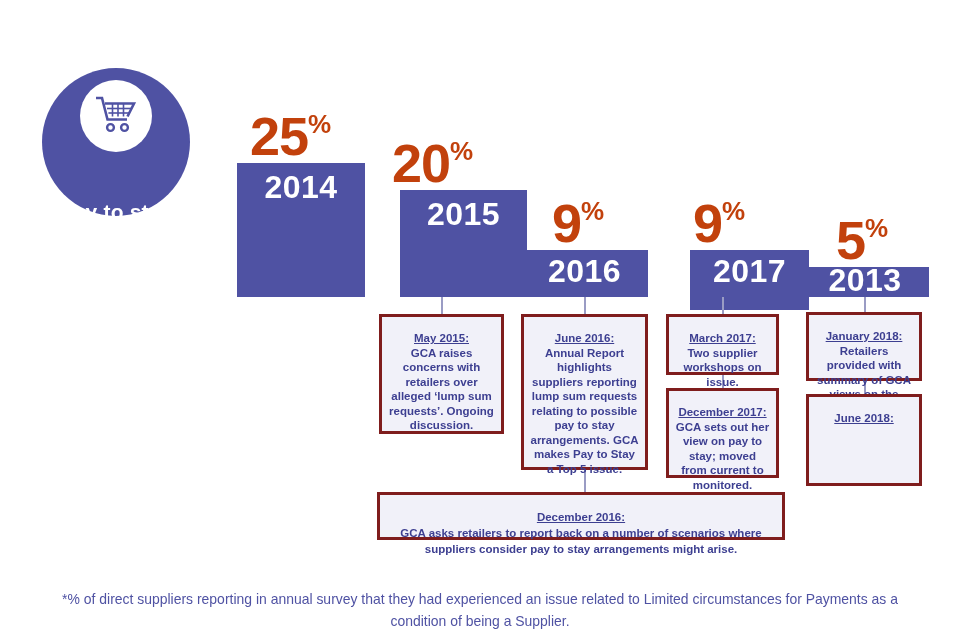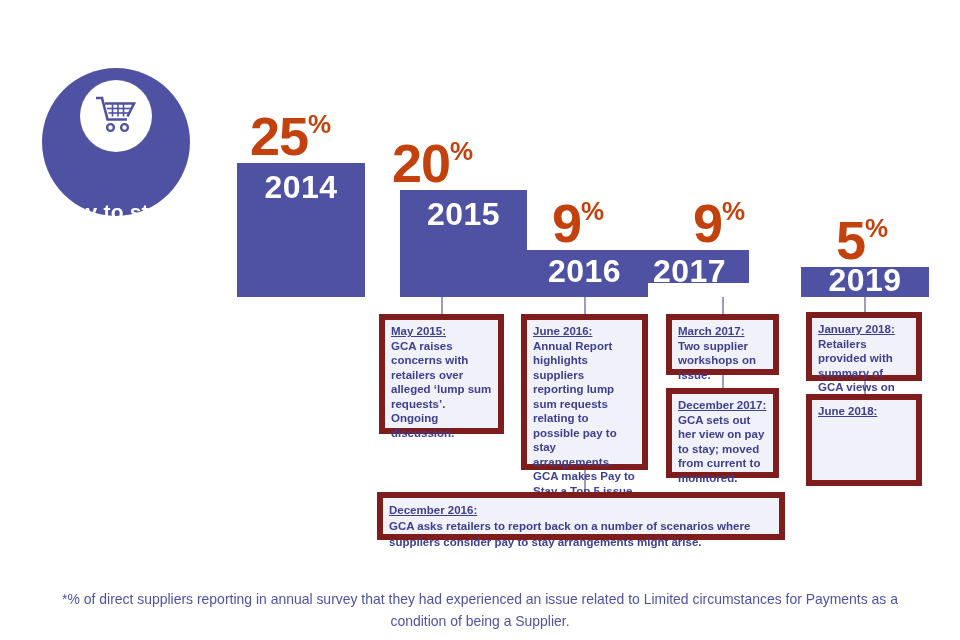--- a/index.html
+++ b/index.html
@@ -85,26 +85,27 @@
     position: absolute;
     width: 2px;
     background: #9a9cc4;
   }
 
   
   .note {
     position: absolute;
     box-sizing: border-box;
     background: #f1f1f9;
-    border: 6px solid #7f1d1d;
+    border: 3px solid #7f1d1d;
     color: #3d3f91;
     font-size: 11.5px;
     font-weight: bold;
     line-height: 14.5px;
-    padding: 4px 6px;
+    text-align: center;
+    padding: 14px 6px;
   }
   .note .hdr {
     text-decoration: underline;
     display: block;
   }
 
   
   .footnote {
     position: absolute;
     left: 30px;
@@ -161,29 +162,29 @@
   <div class="bar-pct" style="left:552px; top:192px;">
     <span class="num">9</span><span class="sym">%</span>
   </div>
   <div class="bar" style="left:521px; top:250px; width:127px; height:47px;">
     <div class="bar-year" style="top:3px;">2016</div>
   </div>
 
   <div class="bar-pct" style="left:693px; top:192px;">
     <span class="num">9</span><span class="sym">%</span>
   </div>
-  <div class="bar" style="left:630px; top:250px; width:119px; height:33px;">
+  <div class="bar" style="left:690px; top:250px; width:119px; height:60px;">
     <div class="bar-year" style="top:3px;">2017</div>
   </div>
 
   <div class="bar-pct" style="left:836px; top:209px;">
     <span class="num">5</span><span class="sym">%</span>
   </div>
   <div class="bar" style="left:801px; top:267px; width:128px; height:30px;">
-    <div class="bar-year" style="top:-5px;">2019</div>
+    <div class="bar-year" style="top:-5px;">2013</div>
   </div>
 
   <div class="vline" style="left:441px; top:297px; height:17px;"></div>
   <div class="vline" style="left:584px; top:297px; height:17px;"></div>
   <div class="vline" style="left:722px; top:297px; height:17px;"></div>
   <div class="vline" style="left:864px; top:297px; height:15px;"></div>
   <div class="vline" style="left:722px; top:375px; height:13px;"></div>
   <div class="vline" style="left:864px; top:381px; height:13px;"></div>
   <div class="vline" style="left:584px; top:470px; height:22px;"></div>
 

